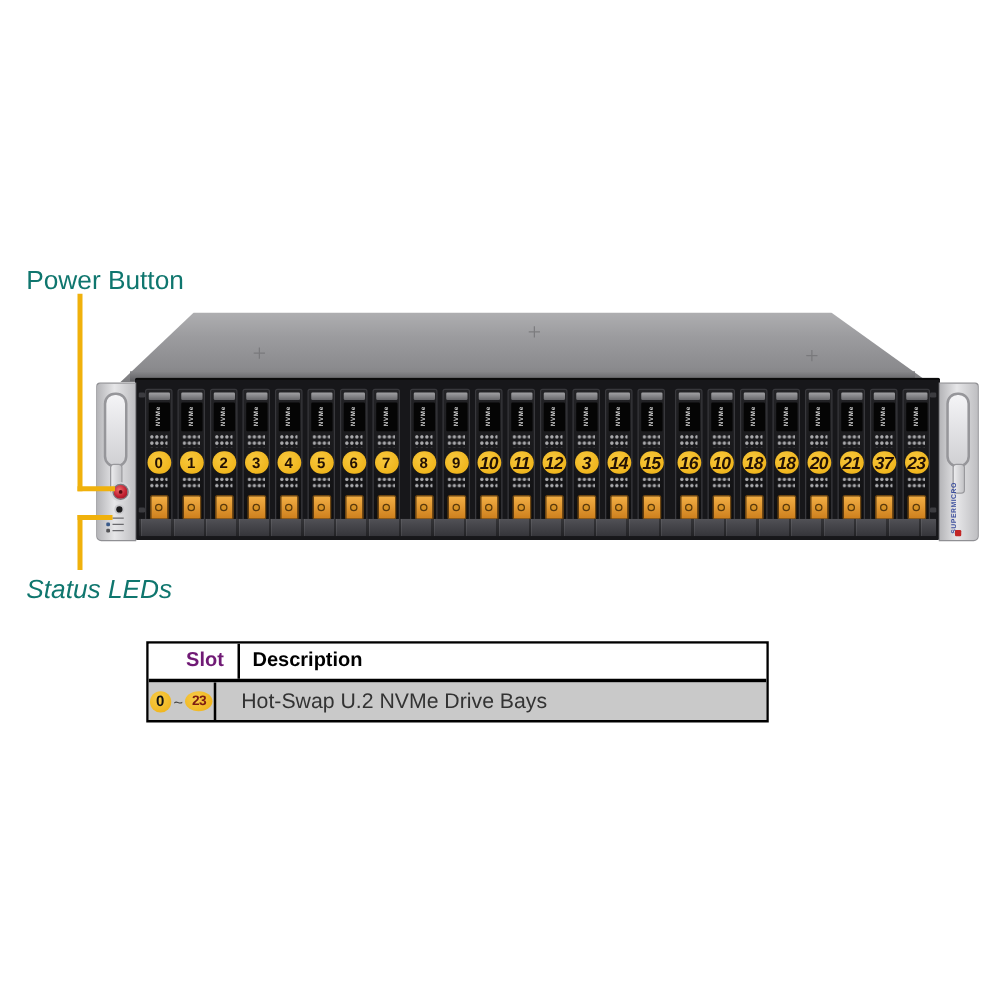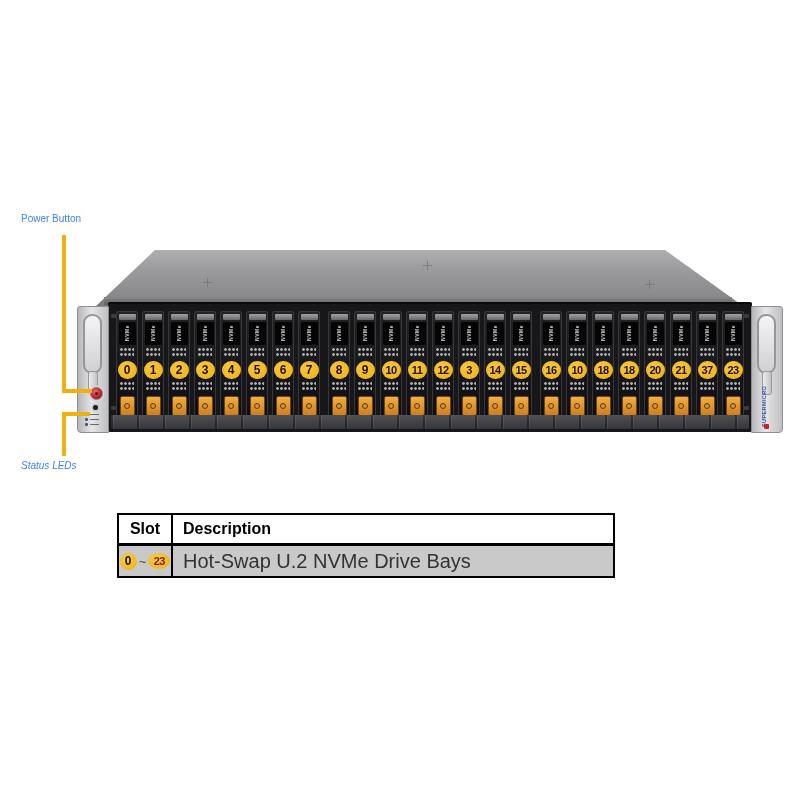--- a/index.html
+++ b/index.html
@@ -3,21 +3,21 @@
 <meta charset="utf-8">
 <style>
   * { margin:0; padding:0; box-sizing:border-box; }
   html,body { background:#fff; }
   .canvas {
     position:relative; width:800px; height:800px; background:#ffffff;
     font-family:"Liberation Sans", sans-serif; overflow:hidden;
   }
 
   
-  .callout-label { position:absolute; font-size:10px; color:#3b82f6; }
+  .callout-label { position:absolute; font-size:21px; color:#0f766e; }
   #power-label  { left:21px; top:213px; }
   #status-label { left:21px; top:460px;font-style:italic; }
   .callout { position:absolute; background:#f0b10c; z-index:10; }
   #power-line-v  { left:62px; top:235px; width:4px;  height:158px; }
   #power-line-h  { left:62px; top:389px; width:30px; height:4px; }
   #status-line-h { left:62px; top:412px; width:28px; height:4px; }
   #status-line-v { left:62px; top:412px; width:4px;  height:44px; }
 
   
   .chassis-top {
@@ -110,46 +110,46 @@
     width:14px; height:10px; margin-top:3px;
     background-image:radial-gradient(circle at 1.5px 1.5px,#a9a9ac 1px,transparent 1.7px);
     background-size:4px 5px;
   }
   .slot-badge {
     width:19px; height:19px; margin-top:3px; border-radius:50%;
     background:radial-gradient(circle at 40% 35%,#f8c83e,var(--badge,#f0b61e) 70%);
     display:flex; align-items:center; justify-content:center;
     font-weight:bold; font-size:12px; color:#231104;
   }
-  .slot-badge.two { font-size:11px; letter-spacing:-0.5px; }
+  .slot-badge.two { font-size:14px; letter-spacing:-0.5px;font-style:italic; }
   .latch {
     width:15px; height:20px; margin-top:4px;
     background:linear-gradient(180deg,#f2ae44,#cd7f1d);
     border:1px solid #6e4610; border-radius:2px;
     display:flex; align-items:center; justify-content:center;
   }
   .latch-dot { width:6px; height:6px; border:1px solid #5b3a0c; border-radius:50%; background:#d99427; }
   .bezel-rail {
     position:absolute; left:3px; right:3px; bottom:3px; height:14px; border-radius:1px;
     background-image:repeating-linear-gradient(90deg,rgba(0,0,0,.35) 0 2px,rgba(255,255,255,.07) 2px 3px,rgba(0,0,0,0) 3px 26px),
       linear-gradient(180deg,#515156,#35353a);
   }
 
   
   .spec-table { position:absolute; left:117px; top:513px; width:498px; border:2px solid #000; background:#fff; }
   .thead { display:flex; height:31px; border-bottom:3px solid #000; background:#fff; }
   .th-slot {
     width:54px; border-right:2px solid #000;
     display:flex; align-items:center; justify-content:center;
-    font-weight:bold; font-size:16px; color:#000000;
+    font-weight:bold; font-size:16px; color:#701a75;margin-left:19px;
   }
   .th-desc { flex:1; display:flex; align-items:center; padding-left:10px; font-weight:bold; font-size:16px; color:#000; }
   .trow { display:flex; height:30px; background:#c9c9c9; }
   .td-slot { width:54px; border-right:2px solid #000; display:flex; align-items:center; justify-content:center; gap:1px; }
-  .td-desc { flex:1; display:flex; align-items:center; padding-left:10px; font-size:20px; color:#333; }
+  .td-desc { flex:1; display:flex; align-items:center; padding-left:20px; font-size:17px; color:#333; }
   .badge {
     display:inline-flex; align-items:center; justify-content:center;
     background:radial-gradient(circle at 40% 35%,#f8cd4a,var(--badge,#f0b61e) 75%);
     border-radius:50%; font-weight:bold;
   }
   .badge.start { width:17px; height:17px; font-size:12px; color:#111; }
   .badge.end   { width:22px; height:16px; font-size:11px; color:#7d1d12; letter-spacing:-0.5px; }
   .tilde { font-size:13px; color:#444; margin:0 1px; }
 </style>
 </head>

